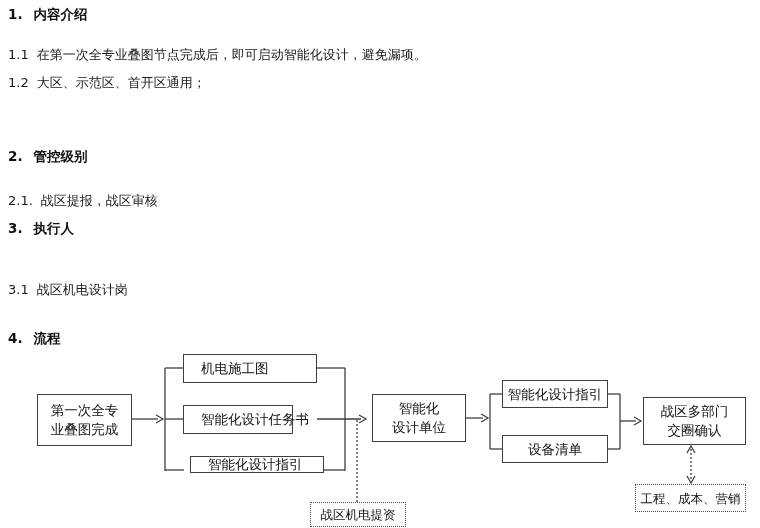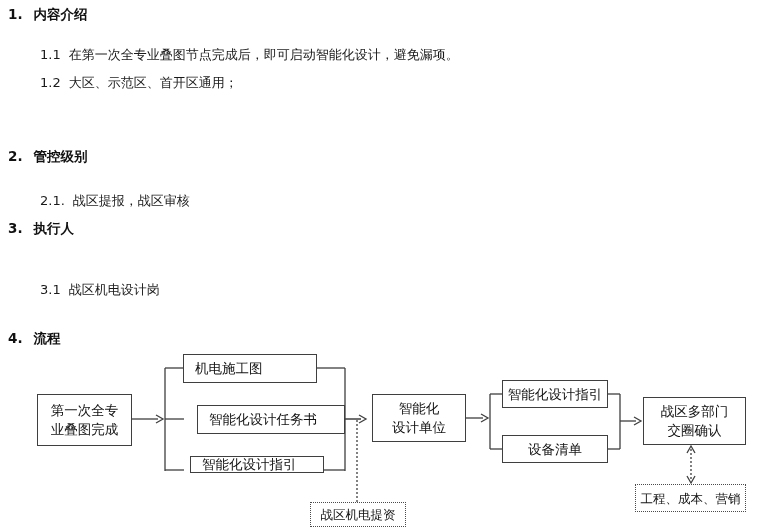--- a/index.html
+++ b/index.html
@@ -23,40 +23,40 @@
   }
   .sec-h .num { display: inline-block; margin-right: 11px; }
   .sec-i {
     position: absolute;
     left: 8px;
     font-size: 13px;
     line-height: 17px;
     white-space: nowrap;
     color: #1a1a1a;
   }
-  .sec-i .inum { display: inline-block; margin-right: 8px; margin-left: 32px; }
+  .sec-i .inum { display: inline-block; margin-right: 8px; }
   svg.connectors {
     position: absolute;
     left: 0; top: 0;
     width: 760px; height: 528px;
   }
   .box {
     position: absolute;
     box-sizing: border-box;
     border: 1.4px solid #3f3f3f;
     background: #ffffff;
     display: flex;
     align-items: center;
     justify-content: center;
     font-size: 13.5px;
     line-height: 19px;
     color: #111111;
     white-space: nowrap;
   }
-  .box.leftalign { justify-content: flex-start; padding-left: 11px; }
+  .box.leftalign { justify-content: flex-start; padding-left: 17px; }
   .box.twolines { flex-direction: column; }
   .box.note {
     border: 1.4px dotted #4a4a4a;
     font-size: 12.5px;
   }
 </style>
 </head>
 <body>
 
 <div id="page">
@@ -127,21 +127,21 @@
 
   <div class="box twolines" style="left:37px;top:394px;width:95px;height:52px">
     <div>第一次全专</div>
     <div>业叠图完成</div>
   </div>
 
   <div class="box leftalign" style="left:183px;top:354px;width:134px;height:29px">
     <span>机电施工图</span>
   </div>
 
-  <div class="box leftalign" style="left:197px;top:405px;width:148px;height:29px">
+  <div class="box leftalign" style="left:183px;top:405px;width:110px;height:29px">
     <span>智能化设计任务书</span>
   </div>
 
   <div class="box leftalign" style="left:190px;top:456px;width:134px;height:17px">
     <span>智能化设计指引</span>
   </div>
 
   <div class="box twolines" style="left:372px;top:394px;width:94px;height:48px">
     <div>智能化</div>
     <div>设计单位</div>

